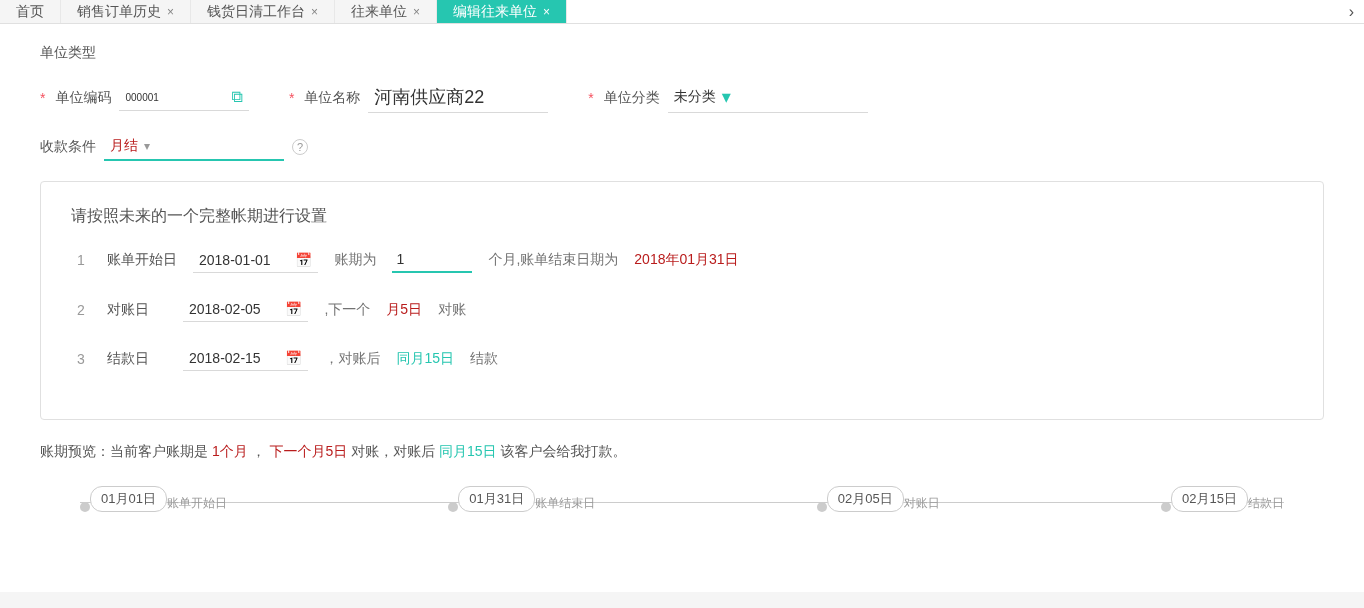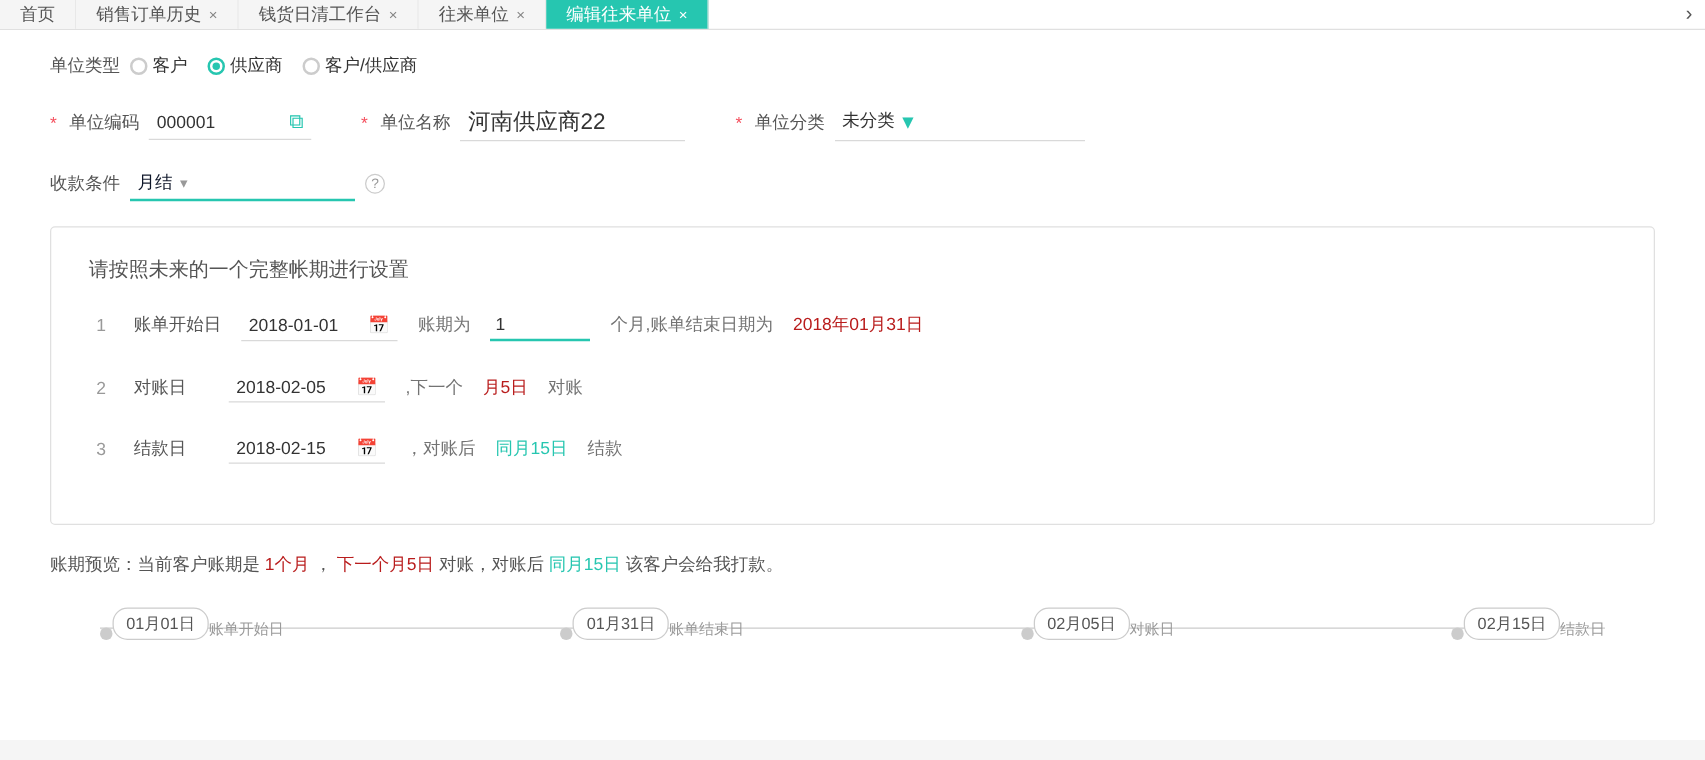--- a/index.html
+++ b/index.html
@@ -118,21 +118,21 @@
     .input-with-icon {
       display: flex;
       align-items: center;
       gap: 6px;
       border-bottom: 1px solid #d9d9d9;
       padding: 4px 6px;
     }
     .input-with-icon input {
       border: none;
       outline: none;
-      font-size: 14px;
+      font-size: 10px;
       color: #333;
       background: transparent;
       width: 100%;
     }
 
     
     .select-field {
       display: flex;
       align-items: center;
       gap: 6px;
@@ -289,34 +289,20 @@
     <span class="close-icon">×</span>
   </div>
   <div class="tab-more">›</div>
 </div>
 
 <div class="main-content">
 
   <div class="form-row">
     <div class="form-group">
       <span class="form-label">单位类型</span>
-      <div class="radio-group">
-        <div class="radio-item">
-          <div class="radio-circle"></div>
-          <span>客户</span>
-        </div>
-        <div class="radio-item">
-          <div class="radio-circle checked"></div>
-          <span>供应商</span>
-        </div>
-        <div class="radio-item">
-          <div class="radio-circle"></div>
-          <span>客户/供应商</span>
-        </div>
-      </div>
     </div>
   </div>
 
   <div class="form-row">
     <div class="form-group">
       <span class="required-star">*</span>
       <span class="form-label">单位编码</span>
       <div class="input-with-icon">
         <input type="text" value="000001" style="width: 100px;">
         <span style="color:#26c6b0; font-size:16px;">⧉</span>
@@ -334,21 +320,21 @@
         <span>未分类</span>
         <span class="large-dropdown-arrow">▾</span>
       </div>
     </div>
   </div>
 
   <div class="form-row">
     <div class="form-group">
       <span class="form-label">收款条件</span>
       <div class="select-field" style="min-width:180px; border-bottom:2px solid #26c6b0;">
-        <span style="color:#0f172a;">月结</span>
+        <span style="color:#b91c1c;">月结</span>
         <span class="chevron-down">▾</span>
       </div>
       <div class="help-icon">?</div>
     </div>
   </div>
 
   <div class="panel-box">
     <div class="panel-desc">请按照未来的一个完整帐期进行设置</div>
 
     <div class="setting-row">

